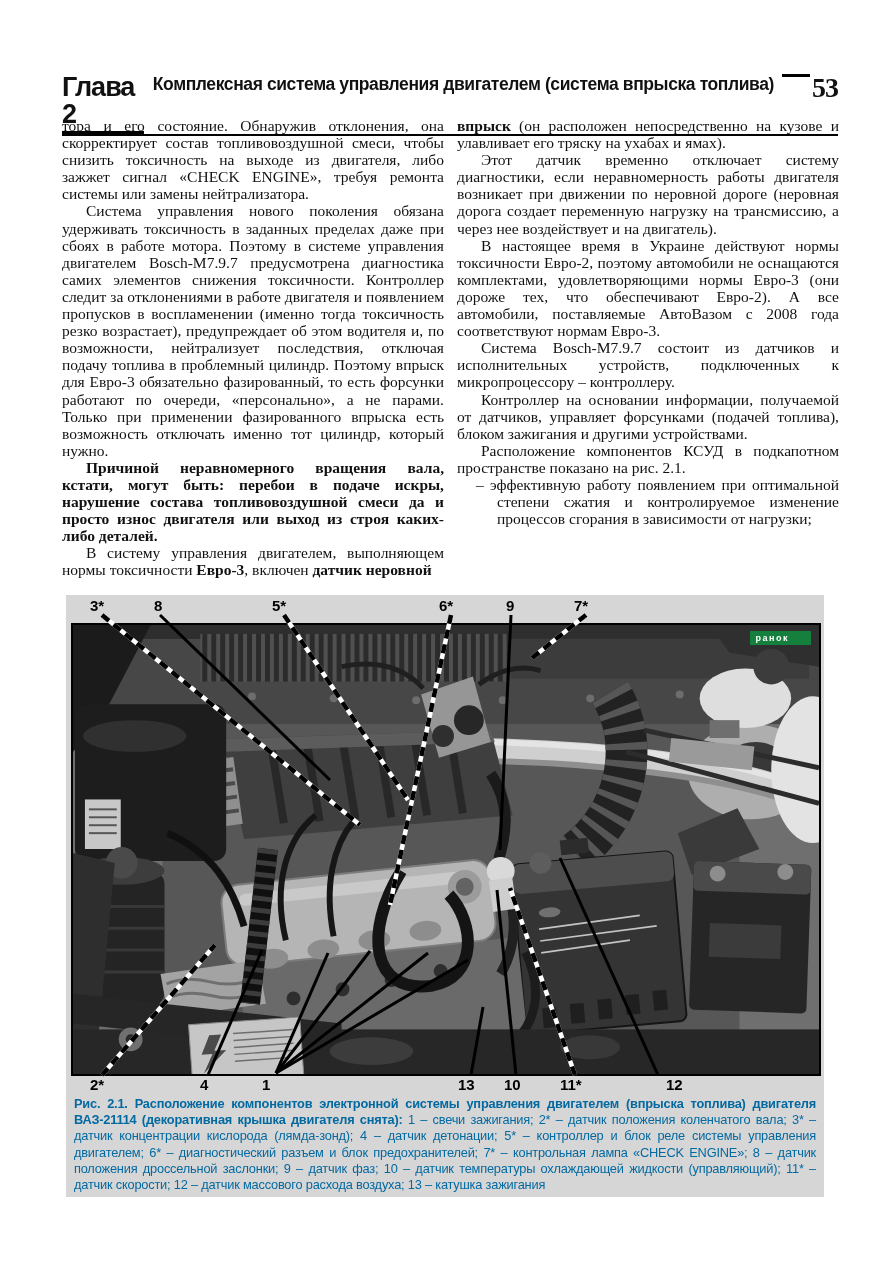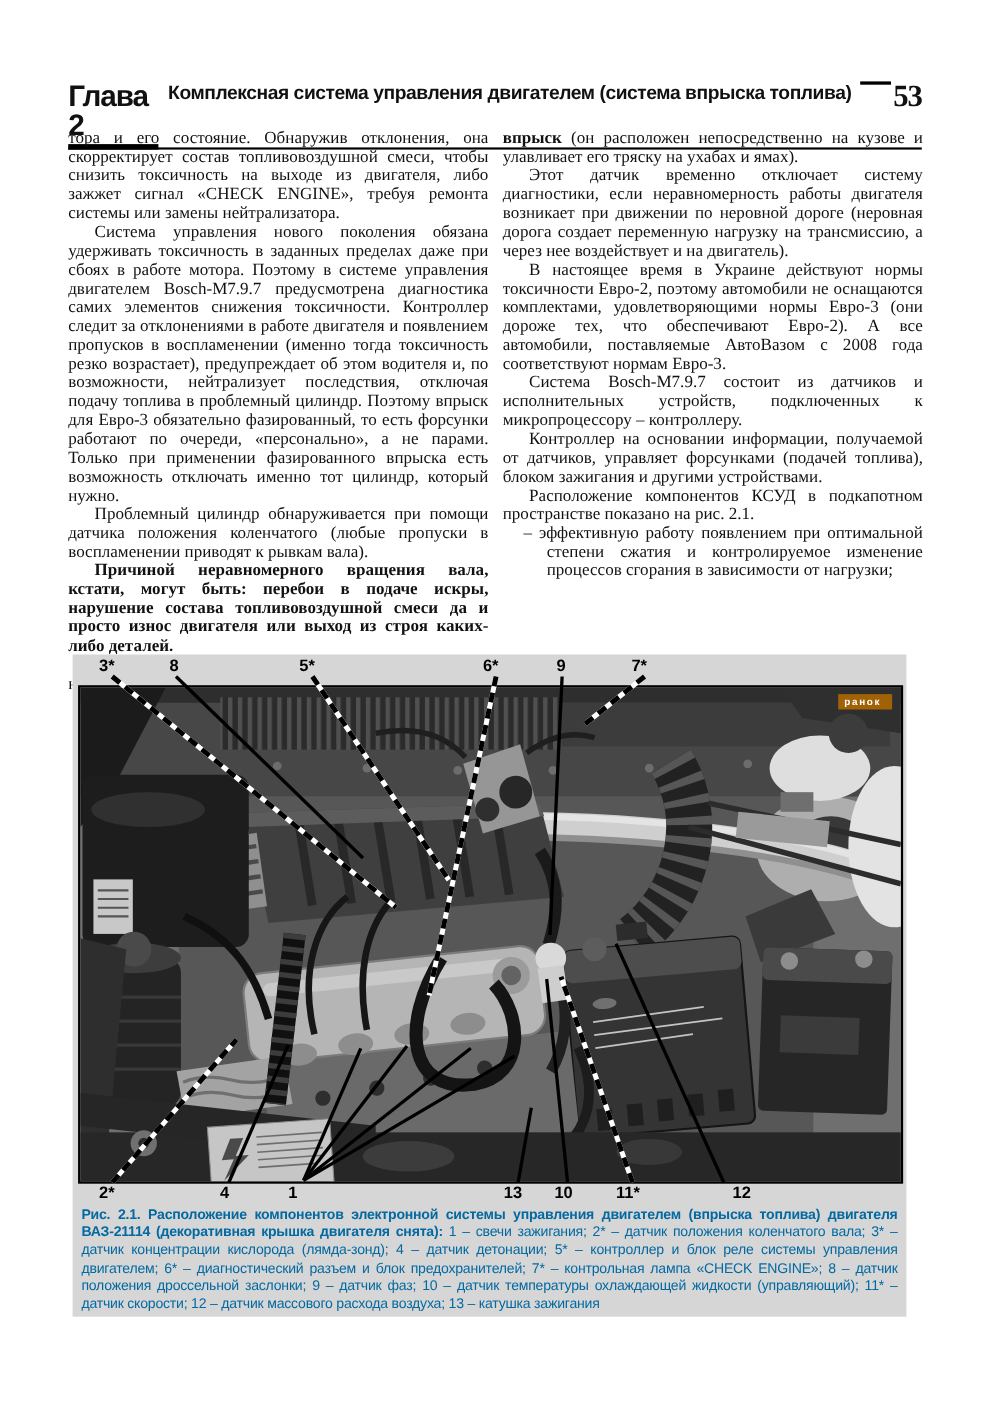--- a/index.html
+++ b/index.html
@@ -26,23 +26,23 @@
   .col p{margin:0;}
   .col p.ind{text-indent:24px;}
   .col p.li{padding-left:40px;text-indent:-21px;}
   .col b{font-weight:bold;}
 
   
   #figure{position:absolute;left:66px;top:595px;width:758px;height:602px;background:#d6d6d6;}
   #photo{position:absolute;left:5px;top:28px;width:750px;height:453px;border:2px solid #000;
          box-sizing:border-box;background:#7e7e7e;overflow:hidden;}
   #photo svg{display:block;width:746px;height:449px;}
-  #watermark{position:absolute;top:6px;right:8px;background:#a16207;color:#fff;
+  #watermark{position:absolute;top:6px;right:8px;background:#15803d;color:#fff;
              font-family:"Liberation Sans",sans-serif;font-size:9px;font-weight:bold;
-             letter-spacing:1.5px;padding:3px 10px 2px 6px;line-height:1;}
+             letter-spacing:1.5px;padding:3px 22px 2px 6px;line-height:1;}
   .callout{position:absolute;font-family:"Liberation Sans",sans-serif;font-weight:bold;
            font-size:15px;line-height:1;color:#000;}
   .callout.top{top:3px;}
   .callout.bottom{top:482px;}
   #callout-lines{position:absolute;left:0;top:0;pointer-events:none;}
 
   #caption{position:absolute;left:8px;top:501px;width:742px;
            font-family:"Liberation Sans",sans-serif;font-size:12.8px;line-height:16.2px;
            letter-spacing:-0.2px;text-align:justify;color:#0369a1;}
   #caption b{font-weight:bold;}
@@ -58,21 +58,20 @@
   <div id="header">
     <span id="chapter-label">Глава 2</span>
     <span id="chapter-title">Комплексная система управления двигателем (система впрыска топлива)</span>
     <span id="header-dash"></span>
     <span id="page-number">53</span>
   </div>
 
   <div id="col-left" class="col">
       <p><span>тора и его состояние. Обнаружив отклонения, она скорректирует состав топливовоздушной смеси, чтобы снизить токсичность на выходе из двигателя, либо зажжет сигнал «CHECK ENGINE», требуя ремонта системы или замены нейтрализатора.</span></p>
       <p class="ind"><span>Система управления нового поколения обязана удерживать токсичность в заданных пределах даже при сбоях в работе мотора. Поэтому в системе управления двигателем Bosch-M7.9.7 предусмотрена диагностика самих элементов снижения токсичности. Контроллер следит за отклонениями в работе двигателя и появлением пропусков в воспламенении (именно тогда токсичность резко возрастает), предупреждает об этом водителя и, по возможности, нейтрализует последствия, отключая подачу топлива в проблемный цилиндр. Поэтому впрыск для Евро-3 обязательно фазированный, то есть форсунки работают по очереди, «персонально», а не парами. Только при применении фазированного впрыска есть возможность отключать именно тот цилиндр, который нужно.</span></p>
-      <p class="ind"><span>Проблемный цилиндр обнаруживается при помощи датчика положения коленчатого (любые пропуски в воспламенении приводят к рывкам вала).</span></p>
       <p class="ind"><b>Причиной неравномерного вращения вала, кстати, могут быть: перебои в подаче искры, нарушение состава топливовоздушной смеси да и просто износ двигателя или выход из строя каких-либо деталей.</b></p>
       <p class="ind"><span>В систему управления двигателем, выполняющем нормы токсичности </span><b>Евро-3</b><span>, включен </span><b>датчик неровной</b></p>
     </div>
   <div id="col-right" class="col">
       <p><b>впрыск</b><span> (он расположен непосредственно на кузове и улавливает его тряску на ухабах и ямах).</span></p>
       <p class="ind"><span>Этот датчик временно отключает систему диагностики, если неравномерность работы двигателя возникает при движении по неровной дороге (неровная дорога создает переменную нагрузку на трансмиссию, а через нее воздействует и на двигатель).</span></p>
       <p class="ind"><span>В настоящее время в Украине действуют нормы токсичности Евро-2, поэтому автомобили не оснащаются комплектами, удовлетворяющими нормы Евро-3 (они дороже тех, что обеспечивают Евро-2). А все автомобили, поставляемые АвтоВазом с 2008 года соответствуют нормам Евро-3.</span></p>
       <p class="ind"><span>Система Bosch-M7.9.7 состоит из датчиков и исполнительных устройств, подключенных к микропроцессору – контроллеру.</span></p>
       <p class="ind"><span>Контроллер на основании информации, получаемой от датчиков, управляет форсунками (подачей топлива), блоком зажигания и другими устройствами.</span></p>
       <p class="ind"><span>Расположение компонентов КСУД в подкапотном пространстве показано на рис. 2.1.</span></p>

